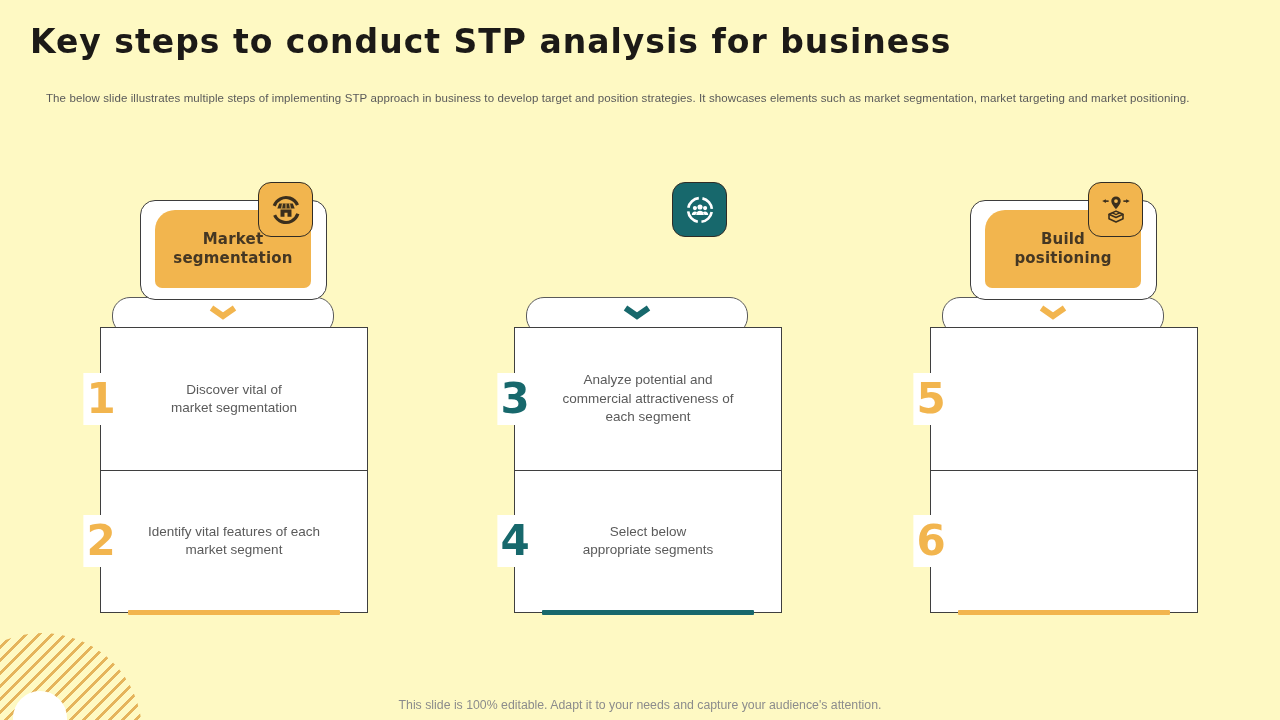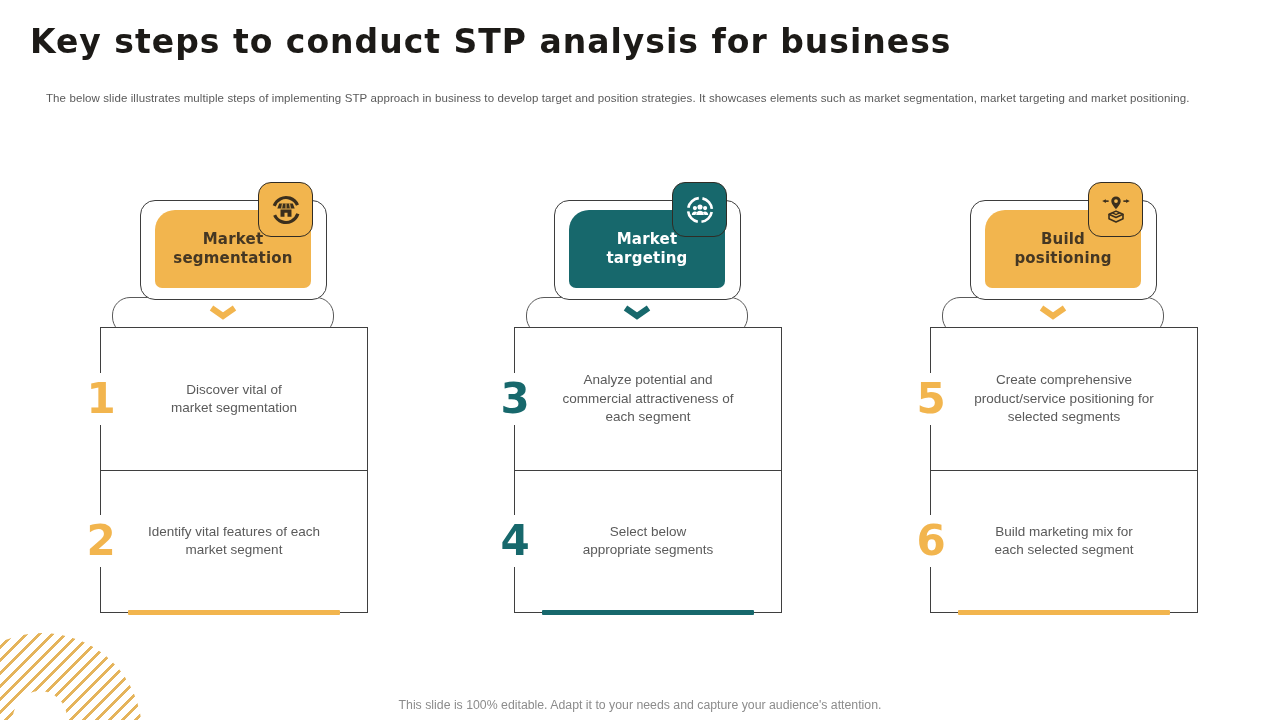--- a/index.html
+++ b/index.html
@@ -1,17 +1,17 @@
 <!DOCTYPE html>
 <html style="--yellow: #F2B54E; --teal: #17686C; --border-dark: #3F3F3F; --text-gray: #5A5A5A; --footer-gray: #8C8C8C; --title-dark: #1C1A17;"><head>
 <meta charset="utf-8">
 <style>
   html,body{margin:0;padding:0;background:#e8e8e8;}
   .slide{
-    position:relative;width:1280px;height:720px;margin:0 auto;background:#ffffff;
+    position:relative;width:1280px;height:720px;margin:0 auto;background:#fef9c3;
     overflow:hidden;font-family:"Liberation Sans",sans-serif;
   }
   
   .title{
     position:absolute;left:30px;top:22px;margin:0;
     font-size:33px;font-weight:bold;letter-spacing:1px;color:#1c1a17;
     font-family:"DejaVu Sans",sans-serif;
   }
   .subtitle{
     position:absolute;left:30px;top:76px;margin:16px;width:1230px;
@@ -137,25 +137,20 @@
         <p class="steptext">Analyze potential and
 commercial attractiveness of
 each segment</p>
       </div>
       <div class="cell">
         <span class="num">4</span>
         <p class="steptext">Select below
 appropriate segments</p>
       </div>
       <div class="accentbar"></div>
-    </div>
-    <div class="screen">
-      <div class="headfill">
-        <span class="headlabel">Market targeting</span>
-      </div>
     </div>
     <div class="iconbox">
       <svg viewBox="0 0 36 36" width="34" height="34">
         <circle cx="18" cy="18" r="12.6" fill="none" stroke="#ffffff" stroke-width="2.8" stroke-dasharray="15.9 3.9" transform="rotate(10 18 18)"></circle>
         <circle cx="12.6" cy="16" r="2.2" fill="#ffffff"></circle>
         <path d="M9.3 23.4 c0-2.6 1.4-3.9 3.3-3.9 1 0 1.8 .3 2.4 1 -1 .9-1.6 2-1.6 2.9 z" fill="#ffffff"></path>
         <circle cx="23.4" cy="16" r="2.2" fill="#ffffff"></circle>
         <path d="M26.7 23.4 c0-2.6-1.4-3.9-3.3-3.9 -1 0-1.8 .3-2.4 1 1 .9 1.6 2 1.6 2.9 z" fill="#ffffff"></path>
         <circle cx="18" cy="14.8" r="2.7" fill="#ffffff"></circle>
         <path d="M13.9 23.4 c0-3.1 1.8-4.6 4.1-4.6 s4.1 1.5 4.1 4.6 z" fill="#ffffff"></path>
@@ -165,28 +160,23 @@
 
   <section class="col theme-yellow" style="left:930px">
     <div class="pill">
       <svg class="chev" viewBox="0 0 30 16">
         <path d="M3.5 3 L15 11 L26.5 3"></path>
       </svg>
     </div>
     <div class="stepsbox">
       <div class="cell cell-top">
         <span class="num">5</span>
-        <p class="steptext">Create comprehensive
-product/service positioning for
-selected segments</p>
       </div>
       <div class="cell">
         <span class="num">6</span>
-        <p class="steptext">Build marketing mix for
-each selected segment</p>
       </div>
       <div class="accentbar"></div>
     </div>
     <div class="screen">
       <div class="headfill">
         <span class="headlabel">Build positioning</span>
       </div>
     </div>
     <div class="iconbox">
       <svg viewBox="0 0 36 36" width="34" height="34">

